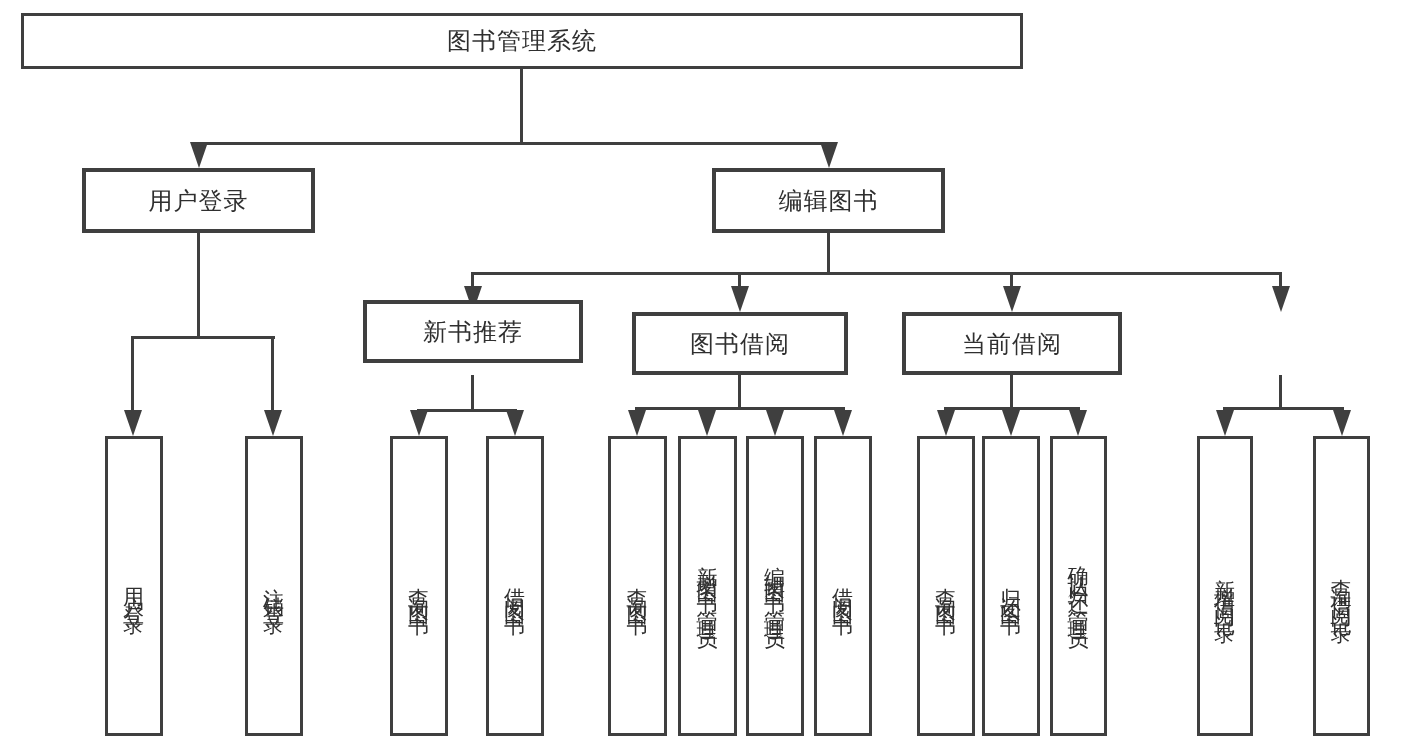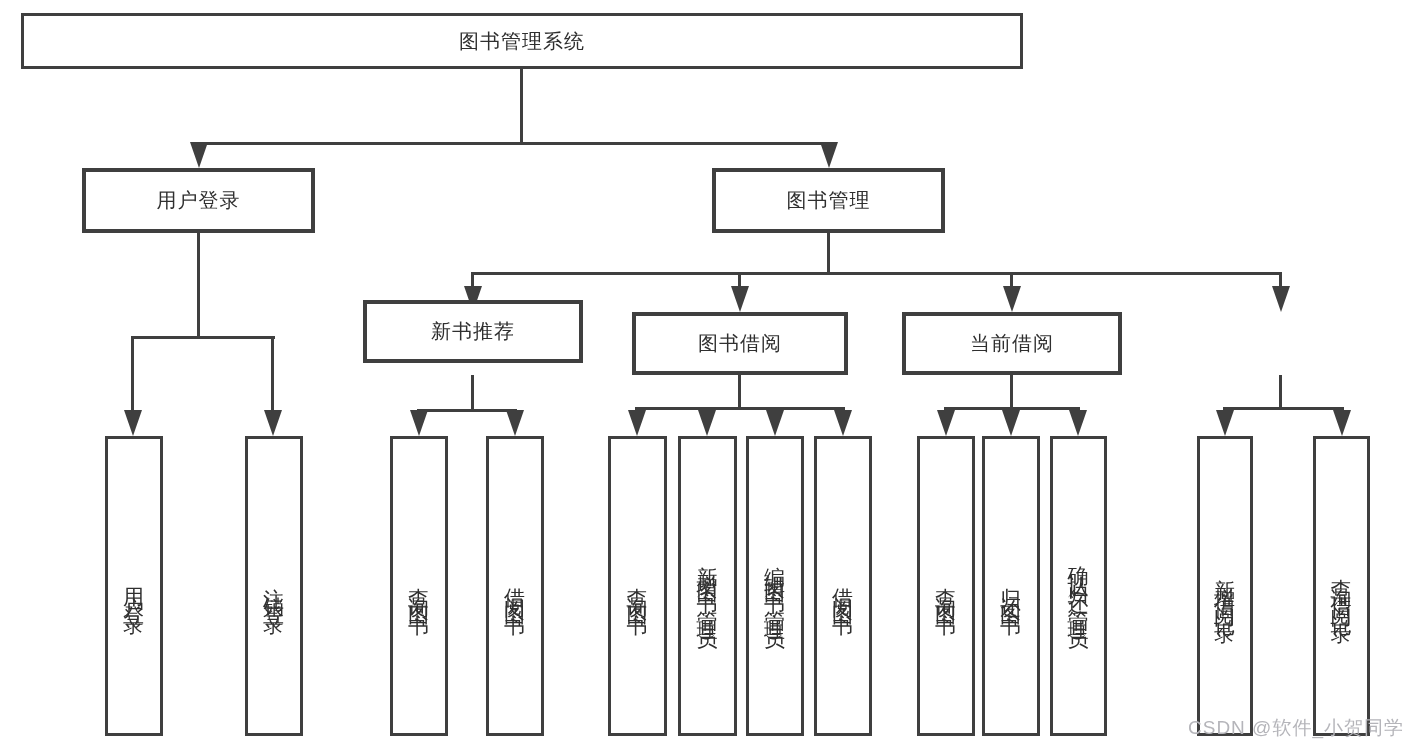--- a/index.html
+++ b/index.html
@@ -10,21 +10,21 @@
   }
   html,body{margin:0;padding:0;background:var(--bg);}
   #canvas{
     position:relative;width:1405px;height:747px;background:var(--bg);
     font-family:"Liberation Sans",sans-serif;color:var(--text);overflow:hidden;
   }
   .box{
     position:absolute;box-sizing:border-box;background:#fff;
     border:3px solid var(--line);
     display:flex;align-items:center;justify-content:center;
-    font-size:20px;letter-spacing:1px;white-space:nowrap;
+    font-size:24px;letter-spacing:1px;white-space:nowrap;
   }
   .box.lv23{border-width:4px;}
   .vbox{
     writing-mode:vertical-rl;text-orientation:mixed;
     font-size:21px;letter-spacing:9px;line-height:1;
     padding-top:6px;
   }
   .vline{position:absolute;width:3px;background:var(--line);}
   .hline{position:absolute;height:3px;background:var(--line);}
   .arrow{
@@ -43,21 +43,21 @@
 <div id="canvas">
 
   <div class="box" style="left:21px;top:13px;width:1002px;height:56px;">图书管理系统</div>
 
   <div class="vline" style="left:520px;top:69px;height:75px;"></div>
   <div class="hline" style="left:197px;top:142px;width:634px;"></div>
   <div class="arrow" style="left:190px;top:142px;"></div>
   <div class="arrow" style="left:820px;top:142px;"></div>
 
   <div class="box lv23" style="left:82px;top:168px;width:233px;height:65px;">用户登录</div>
-  <div class="box lv23" style="left:712px;top:168px;width:233px;height:65px;">图书管理</div>
+  <div class="box lv23" style="left:712px;top:168px;width:233px;height:65px;">编辑图书</div>
 
   <div class="vline" style="left:197px;top:233px;height:106px;"></div>
   <div class="hline" style="left:131px;top:336px;width:144px;"></div>
   <div class="vline" style="left:131px;top:336px;height:82px;"></div>
   <div class="vline" style="left:271px;top:336px;height:82px;"></div>
   <div class="arrow" style="left:124px;top:410px;"></div>
   <div class="arrow" style="left:264px;top:410px;"></div>
 
   <div class="vline" style="left:827px;top:233px;height:42px;"></div>
   <div class="hline" style="left:471px;top:272px;width:811px;"></div>
@@ -108,15 +108,14 @@
   <div class="box vbox" style="left:746px;top:436px;width:58px;height:300px;">编辑图书（管理员）</div>
   <div class="box vbox" style="left:814px;top:436px;width:58px;height:300px;">借阅图书</div>
 
   <div class="box vbox" style="left:917px;top:436px;width:58px;height:300px;">查询图书</div>
   <div class="box vbox" style="left:982px;top:436px;width:58px;height:300px;">归还图书</div>
   <div class="box vbox" style="left:1050px;top:436px;width:57px;height:300px;">确认归还（管理员）</div>
 
   <div class="box vbox" style="left:1197px;top:436px;width:56px;height:300px;">新增借阅记录</div>
   <div class="box vbox" style="left:1313px;top:436px;width:57px;height:300px;">查询借阅记录</div>
 
-  <div class="watermark">CSDN @软件_小贺同学</div>
 
 </div>
 
 </body></html>

